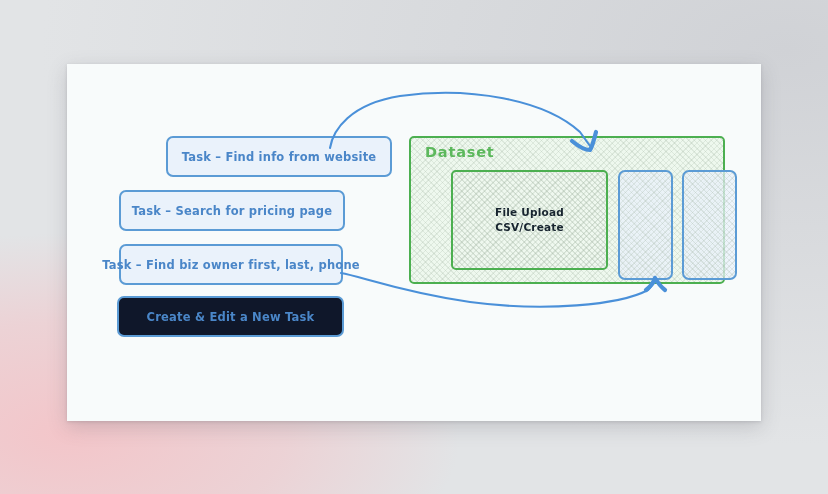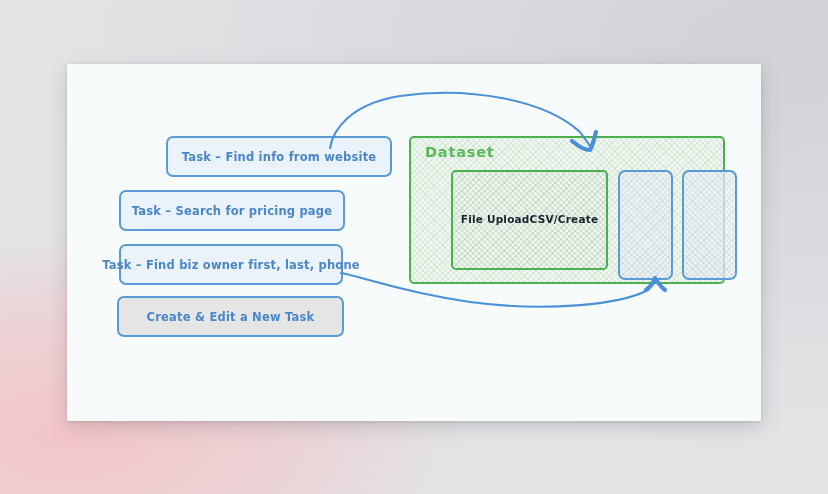--- a/index.html
+++ b/index.html
@@ -39,21 +39,21 @@
     display: flex;
     align-items: center;
     justify-content: center;
     color: #4a86c8;
     font-family: "DejaVu Sans", sans-serif;
     font-size: 11.5px;
     font-weight: 700;
     letter-spacing: 0.2px;
     white-space: nowrap;
   }
-  .task-box.plain { background: #e5e5e5; }
+  .task-box.plain { background: #0f172a; }
 
   #task-box-0 { left: 119px; top: 136px; width: 226px; height: 41px; }
   #task-box-1 { left: 119px; top: 190px; width: 226px; height: 41px; }
   #task-box-2 { left: 119px; top: 244px; width: 224px; height: 41px; }
   #task-box-3 { left: 117px; top: 296px; width: 227px; height: 41px; }
 
   
   #dataset-panel {
     position: absolute;
     left: 385px; top: 136px;
@@ -79,21 +79,21 @@
   }
 
   #file-upload-box {
     position: absolute;
     left: 16px; top: 32px;
     width: 157px; height: 100px;
     border: 2px solid #4caf50;
     border-radius: 5px;
     background-color: rgba(255,255,255,0.10);
     display: flex;
-    flex-direction: row;
+    flex-direction: column;
     align-items: center;
     justify-content: center;
     line-height: 1.45;
   }
   #file-upload-box .fu-line {
     color: #17242f;
     font-family: "DejaVu Sans", sans-serif;
     font-size: 10.5px;
     font-weight: 700;
     letter-spacing: 0.2px;

